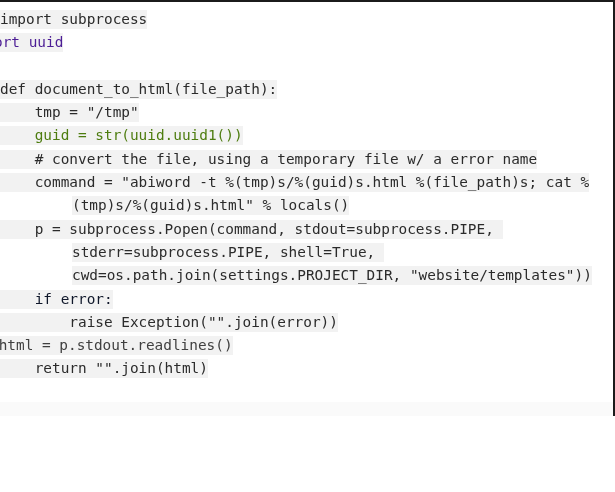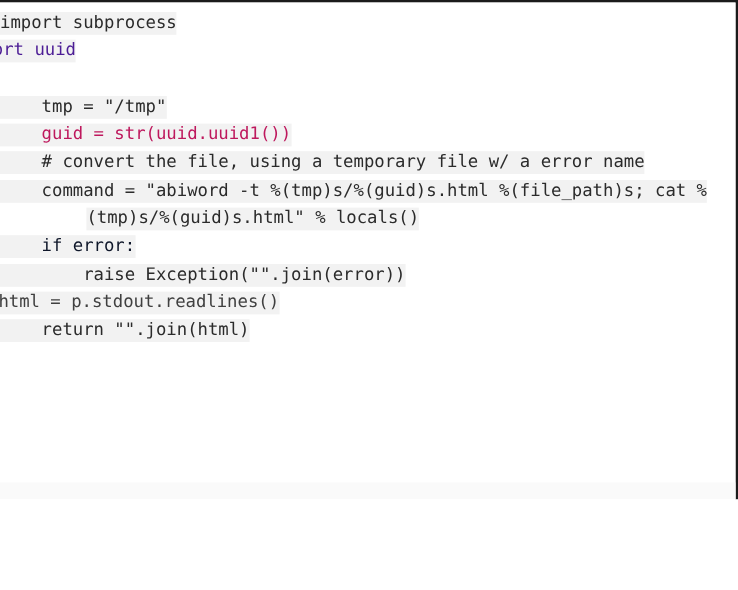--- a/index.html
+++ b/index.html
@@ -87,24 +87,26 @@
 </head>
 <body>
 
 <div class="page" style="background: rgb(255, 255, 255); border-top-color: rgb(27, 27, 27); border-right-color: rgb(27, 27, 27);">
 
   <div class="code-block" style="background: rgb(255, 255, 255);">
     <div class="code-lines" id="code-lines">
         <div class="code-line" style="color: rgb(43, 43, 43); padding-left: 72px; text-indent: -72px; max-width: 540px;"><span class="txt" style="background: rgb(242, 242, 242);">import subprocess</span></div>
         <div class="code-line" style="color: #4c1d95; padding-left: 40px; text-indent: -72px; max-width: 540px;"><span class="txt" style="background: rgb(242, 242, 242);">import uuid</span></div>
         <div class="code-line blank" style="color: rgb(43, 43, 43); padding-left: 72px; text-indent: -72px; max-width: 540px;"><span class="txt">&nbsp;</span></div>
+        <div class="code-line" style="color: rgb(43, 43, 43); padding-left: 72px; text-indent: -72px; max-width: 540px;"><span class="txt" style="background: rgb(242, 242, 242);">def document_to_html(file_path):</span></div>
         <div class="code-line" style="color: rgb(43, 43, 43); padding-left: 72px; text-indent: -72px; max-width: 540px;"><span class="txt" style="background: rgb(242, 242, 242);">    tmp = "/tmp"</span></div>
-        <div class="code-line" style="color: #be185d; padding-left: 72px; text-indent: -72px; max-width: 540px;"><span class="txt" style="background: rgb(242, 242, 242);">    guid = str(uuid.uuid1())</span></div>
+        <div class="code-line" style="color: #4d7c0f; padding-left: 72px; text-indent: -72px; max-width: 540px;"><span class="txt" style="background: rgb(242, 242, 242);">    guid = str(uuid.uuid1())</span></div>
         <div class="code-line" style="color: rgb(43, 43, 43); padding-left: 72px; text-indent: -72px; max-width: 540px;"><span class="txt" style="background: rgb(242, 242, 242);">    # convert the file, using a temporary file w/ a error name</span></div>
         <div class="code-line" style="color: rgb(43, 43, 43); padding-left: 72px; text-indent: -72px; max-width: 540px;"><span class="txt" style="background: rgb(242, 242, 242);">    command = "abiword -t %(tmp)s/%(guid)s.html %(file_path)s; cat %(tmp)s/%(guid)s.html" % locals()</span></div>
+        <div class="code-line" style="color: rgb(43, 43, 43); padding-left: 72px; text-indent: -72px; max-width: 540px;"><span class="txt" style="background: rgb(242, 242, 242);">    p = subprocess.Popen(command, stdout=subprocess.PIPE, stderr=subprocess.PIPE, shell=True, cwd=os.path.join(settings.PROJECT_DIR, "website/templates"))</span></div>
         <div class="code-line" style="color: #0f172a; padding-left: 72px; text-indent: -72px; max-width: 540px;"><span class="txt" style="background: rgb(242, 242, 242);">    if error:</span></div>
         <div class="code-line" style="color: rgb(43, 43, 43); padding-left: 72px; text-indent: -72px; max-width: 540px;"><span class="txt" style="background: rgb(242, 242, 242);">        raise Exception("".join(error))</span></div>
         <div class="code-line" style="color: #404040; padding-left: 36px; text-indent: -72px; max-width: 540px;"><span class="txt" style="background: rgb(242, 242, 242);">    html = p.stdout.readlines()</span></div>
         <div class="code-line" style="color: rgb(43, 43, 43); padding-left: 72px; text-indent: -72px; max-width: 540px;"><span class="txt" style="background: rgb(242, 242, 242);">    return "".join(html)</span></div>
       </div>
   </div>
 
   <div class="block-footer" style="background: rgb(250, 250, 250);"></div>
 
 </div>

